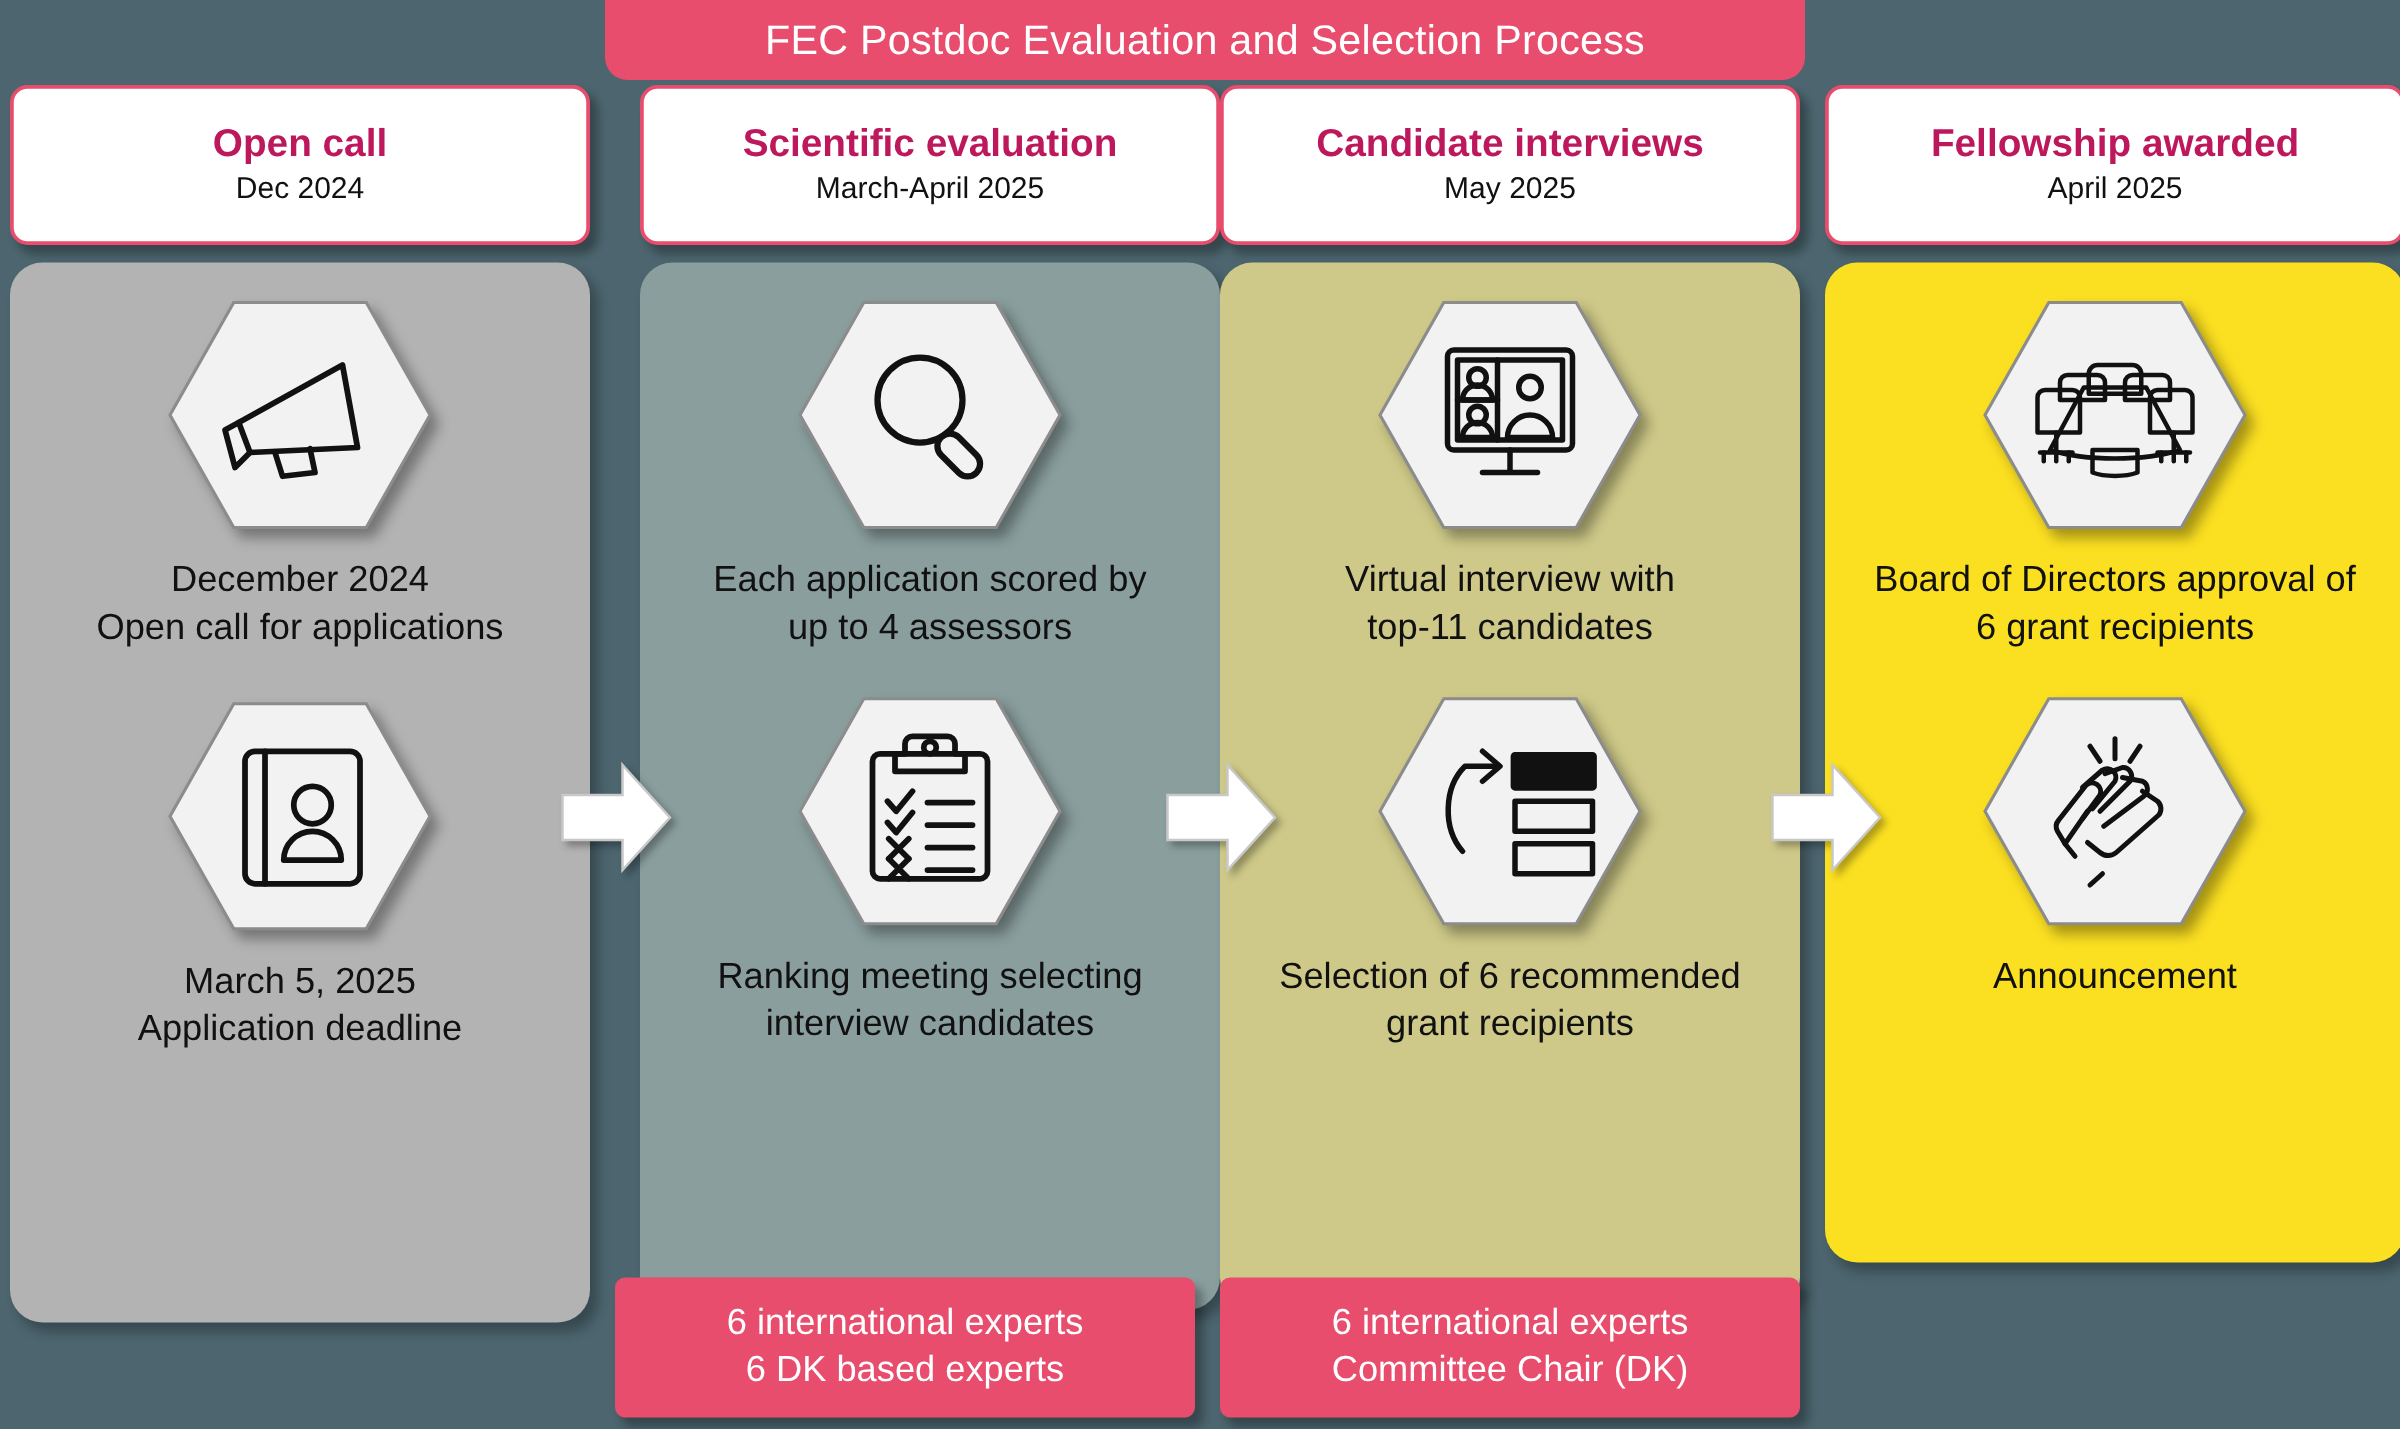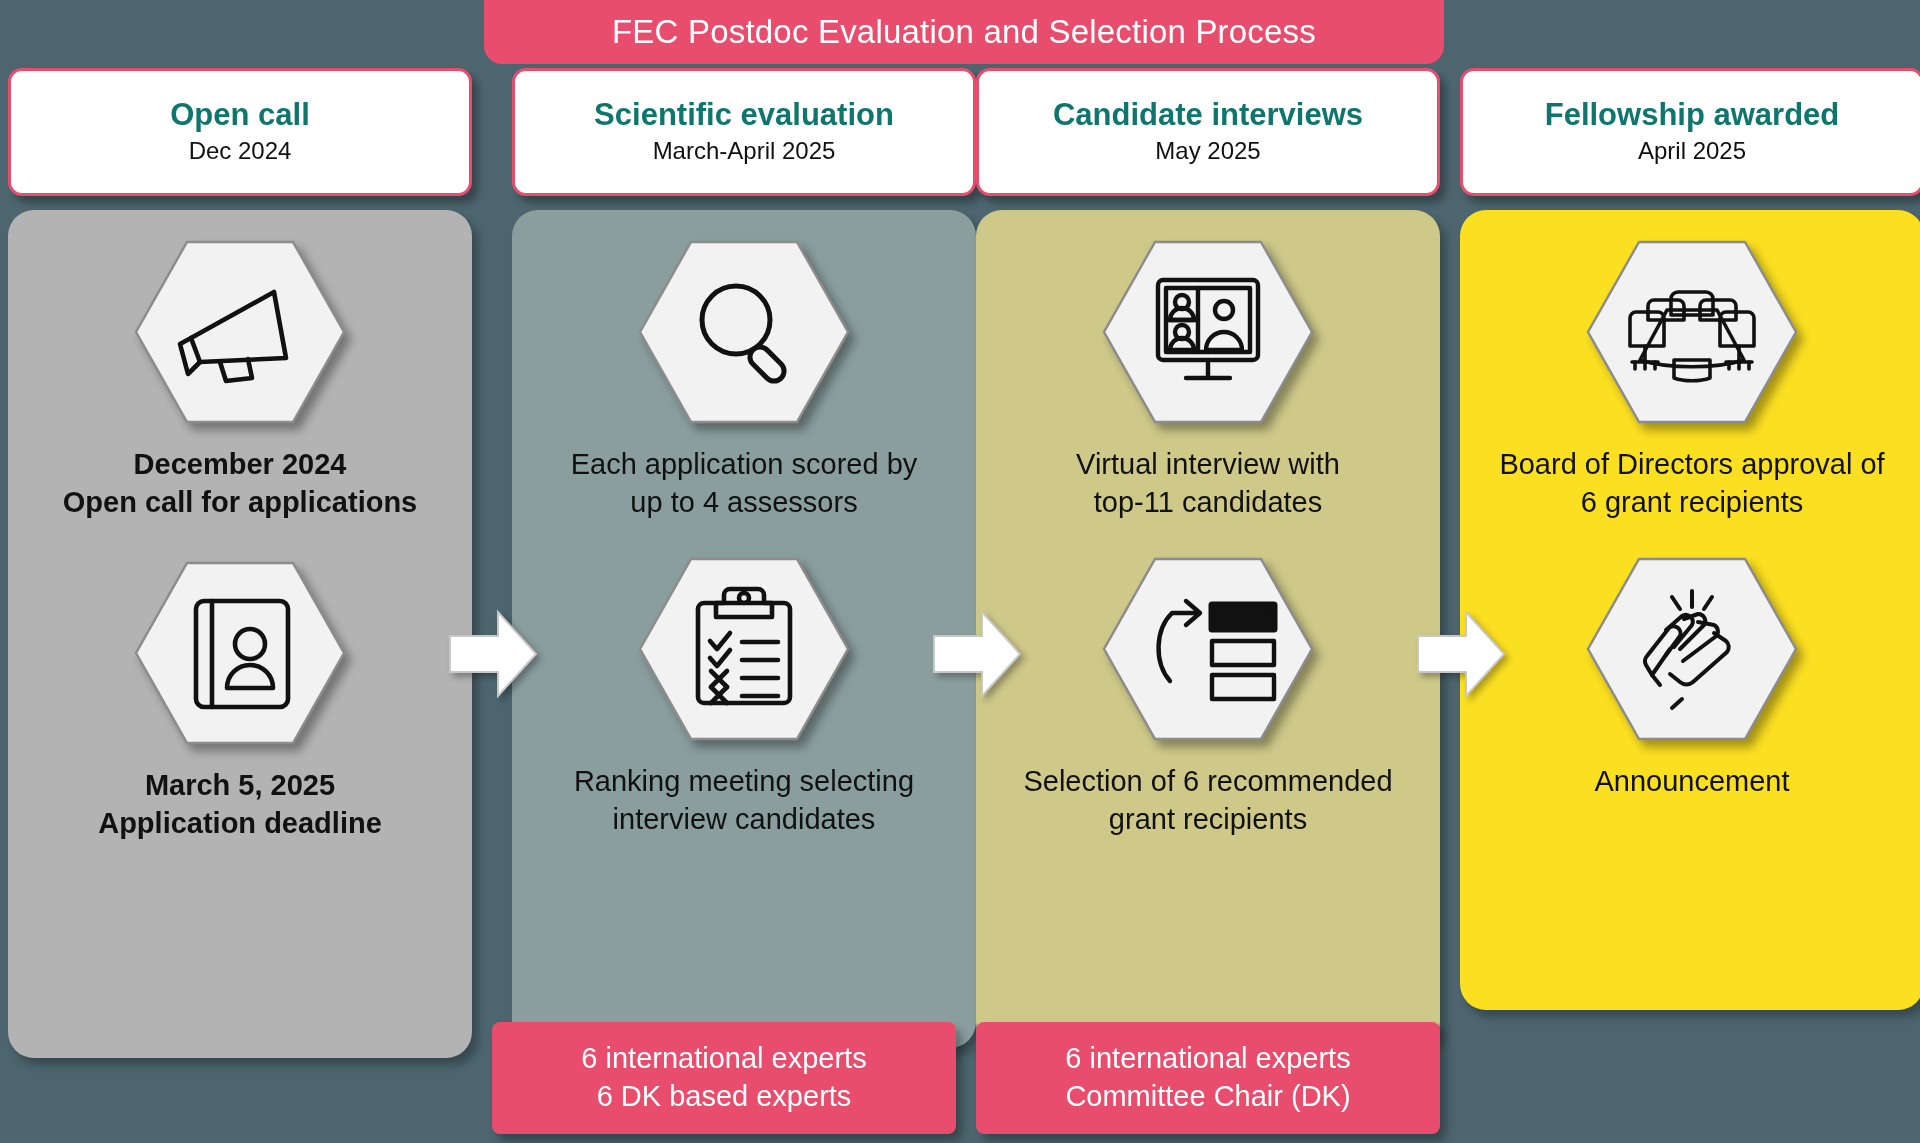--- a/index.html
+++ b/index.html
@@ -50,21 +50,21 @@
     display:flex;
     flex-direction:column;
     align-items:center;
     justify-content:center;
     box-shadow:6px 7px 7px rgba(0,0,0,0.30);
     z-index:5;
   }
   .head-title{
     font-size:31px;
     font-weight:bold;
-    color:#0f766e;
+    color:#be185d;
     line-height:1.05;
     text-align:center;
   }
   .head-sub{
     font-size:24px;
     color:#111111;
     margin-top:6px;
   }
 
   
@@ -73,21 +73,21 @@
     margin-top:14px;
     border-radius:26px;
     box-sizing:border-box;
     display:flex;
     flex-direction:column;
     align-items:center;
     box-shadow:6px 7px 9px rgba(0,0,0,0.28);
     padding-top:30px;
     overflow:hidden;
   }
-  .body-panel.c1{height:848px;background:#b3b3b3;font-weight:bold;}
+  .body-panel.c1{height:848px;background:#b3b3b3;}
   .body-panel.c2{height:838px;background:#8a9e9e;}
   .body-panel.c3{height:838px;background:#cec988;}
   .body-panel.c4{height:800px;background:#fbdf21;}
 
   
   .hex{
     width:212px;height:184px;
     position:relative;
     filter:drop-shadow(6px 7px 5px rgba(0,0,0,0.35));
     flex:0 0 auto;

